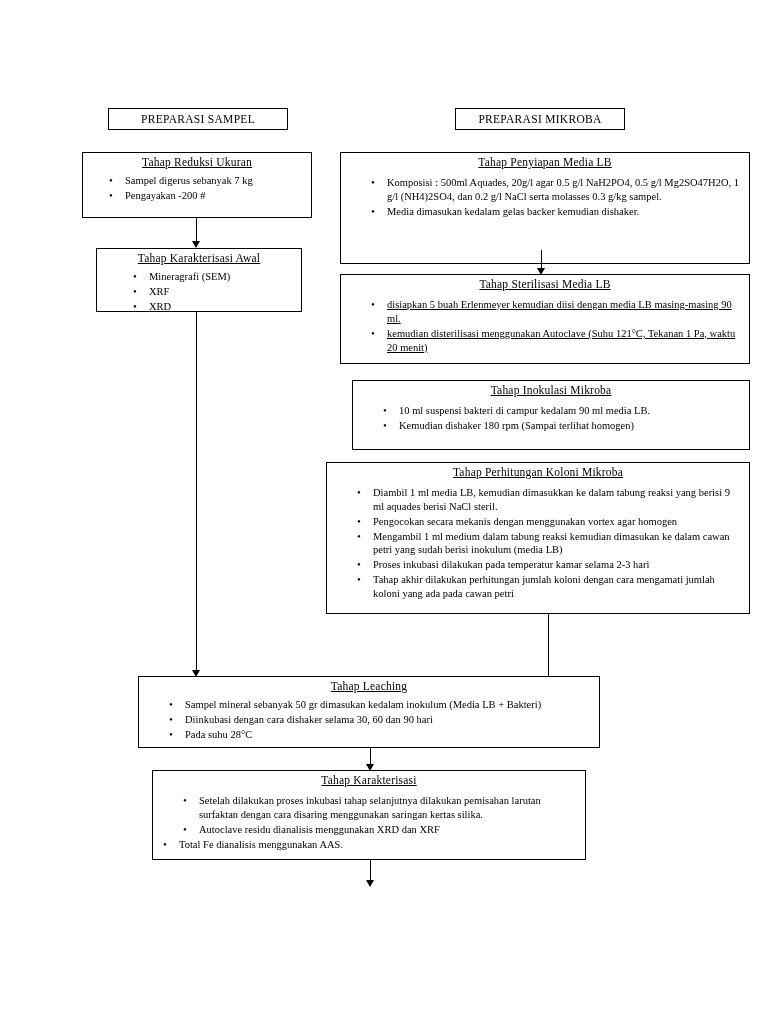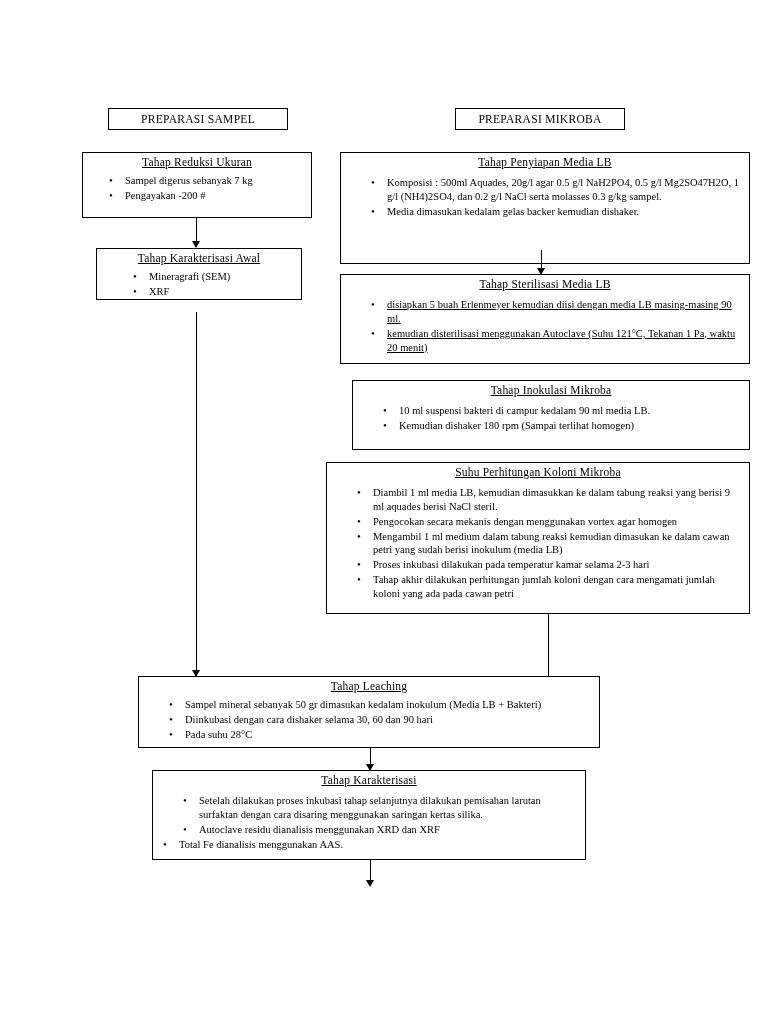--- a/index.html
+++ b/index.html
@@ -99,21 +99,21 @@
     </div>
     <ul class="bullets tight" style="margin-top:6px;">
       <li>Sampel digerus sebanyak 7 kg</li>
       <li>Pengayakan -200 #</li>
     </ul>
   </div>
 
   <div class="line vline" style="left:196px; top:218px; height:26px;"></div>
   <div class="arrow-dn" style="left:192px; top:241px;"></div>
 
-  <div class="box" style="left:96px; top:248px; width:206px; height:52px;">
+  <div class="box" style="left:96px; top:248px; width:206px; height:64px;">
     <div class="hdr">
       <span class="hdr-u">Tahap Karakterisasi Awal</span>
     </div>
     <ul class="bullets wide" style="margin-top:6px;">
       <li>Mineragrafi (SEM)</li>
       <li>XRF</li>
       <li>XRD</li>
     </ul>
   </div>
 
@@ -148,21 +148,21 @@
       <span class="hdr-u">Tahap Inokulasi  Mikroba</span>
     </div>
     <ul class="bullets" style="margin-top:8px;">
       <li>10 ml suspensi bakteri di campur kedalam 90 ml media LB.</li>
       <li>Kemudian dishaker 180 rpm (Sampai terlihat homogen)</li>
     </ul>
   </div>
 
   <div class="box" style="left:326px; top:462px; width:424px; height:152px;">
     <div class="hdr">
-      <span class="hdr-u">Suhu Perhitungan Koloni Mikroba</span>
+      <span class="hdr-u">Tahap Perhitungan Koloni Mikroba</span>
     </div>
     <ul class="bullets" style="margin-top:8px;">
       <li>Diambil  1 ml media LB,  kemudian dimasukkan ke dalam tabung reaksi yang berisi 9 ml aquades berisi NaCl steril.</li>
       <li>Pengocokan secara mekanis dengan menggunakan vortex agar homogen</li>
       <li>Mengambil 1 ml medium dalam tabung reaksi kemudian dimasukan ke dalam cawan petri yang sudah berisi inokulum (media LB)</li>
       <li>Proses inkubasi dilakukan pada temperatur kamar selama 2-3 hari</li>
       <li>Tahap akhir dilakukan perhitungan jumlah koloni dengan cara mengamati jumlah koloni yang ada pada cawan petri</li>
     </ul>
   </div>
 

